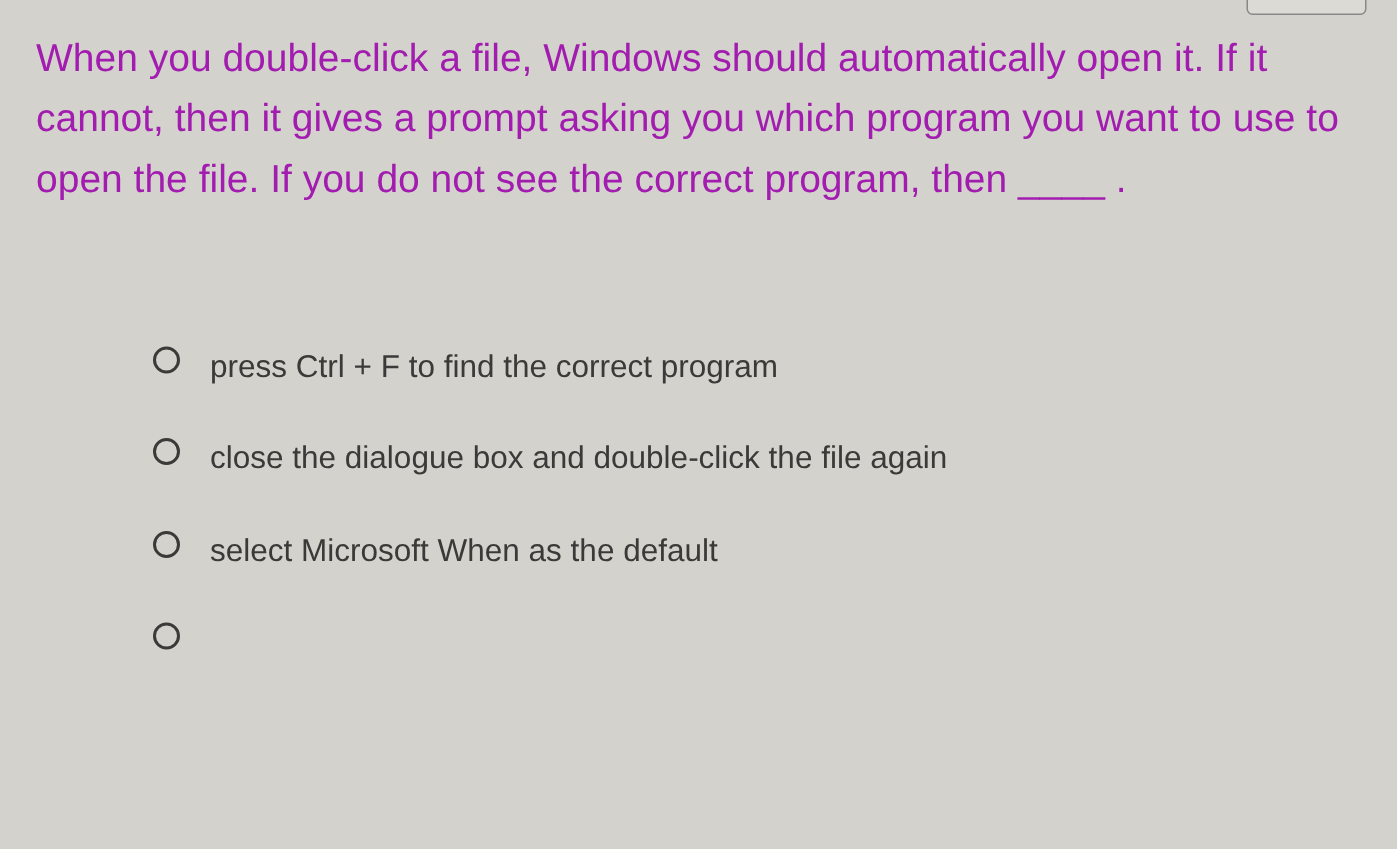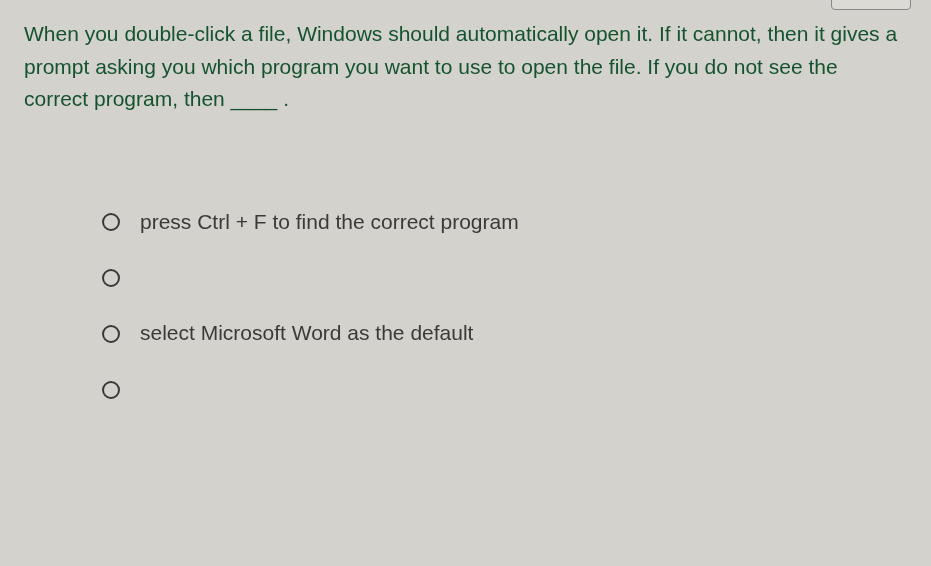--- a/index.html
+++ b/index.html
@@ -11,32 +11,32 @@
       width: 931px;
       height: 566px;
       background: #d4d2cd;
       font-family: Arial, Helvetica, sans-serif;
       padding: 18px 24px;
       color: #3a3a38;
       position: relative;
       overflow: hidden;
     }
     .question-text {
-      font-size: 21px;
+      font-size: 26px;
       line-height: 1.55;
-      color: #14532d;
+      color: #a21caf;
       margin-bottom: 90px;
       max-width: 880px;
     }
     .options-container {
       padding-left: 78px;
     }
     .option-row {
       display: flex;
-      align-items: center;
+      align-items: flex-start;
       margin-bottom: 30px;
       cursor: pointer;
     }
     .radio-circle {
       width: 18px;
       height: 18px;
       border: 2.5px solid #3a3a38;
       border-radius: 50%;
       flex-shrink: 0;
       margin-top: 2px;
@@ -70,24 +70,25 @@
 
 <div class="options-container">
 
   <div class="option-row">
     <div class="radio-circle"></div>
     <div class="option-label">press Ctrl + F to find the correct program</div>
   </div>
 
   <div class="option-row">
     <div class="radio-circle"></div>
+    <div class="option-label">close the dialogue box and double-click the file again</div>
   </div>
 
   <div class="option-row">
     <div class="radio-circle"></div>
-    <div class="option-label">select Microsoft Word as the default</div>
+    <div class="option-label">select Microsoft When as the default</div>
   </div>
 
   <div class="option-row">
     <div class="radio-circle"></div>
   </div>
 
 </div>
 
 </body></html>

